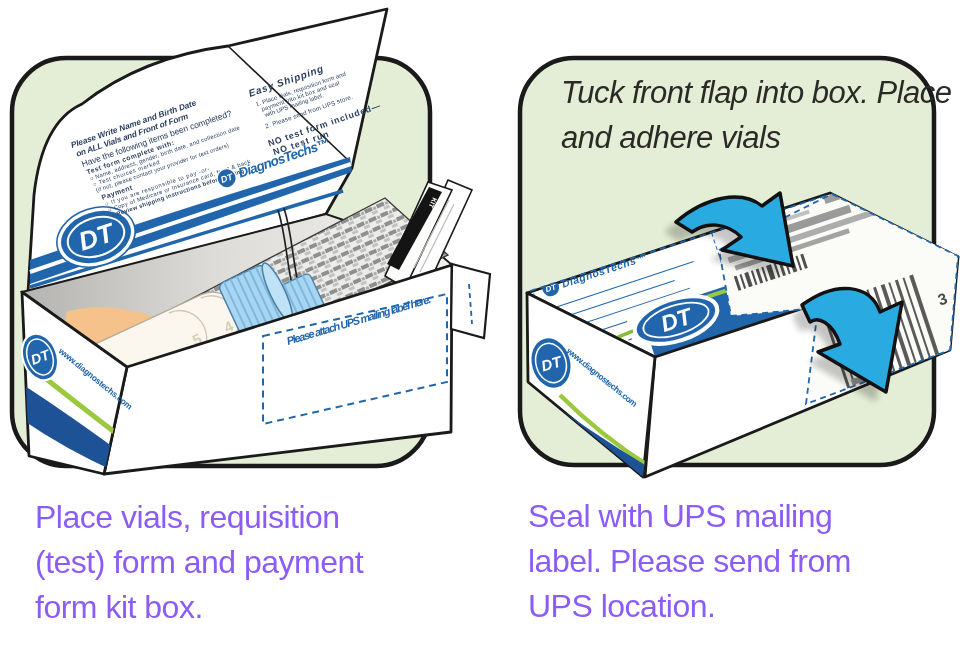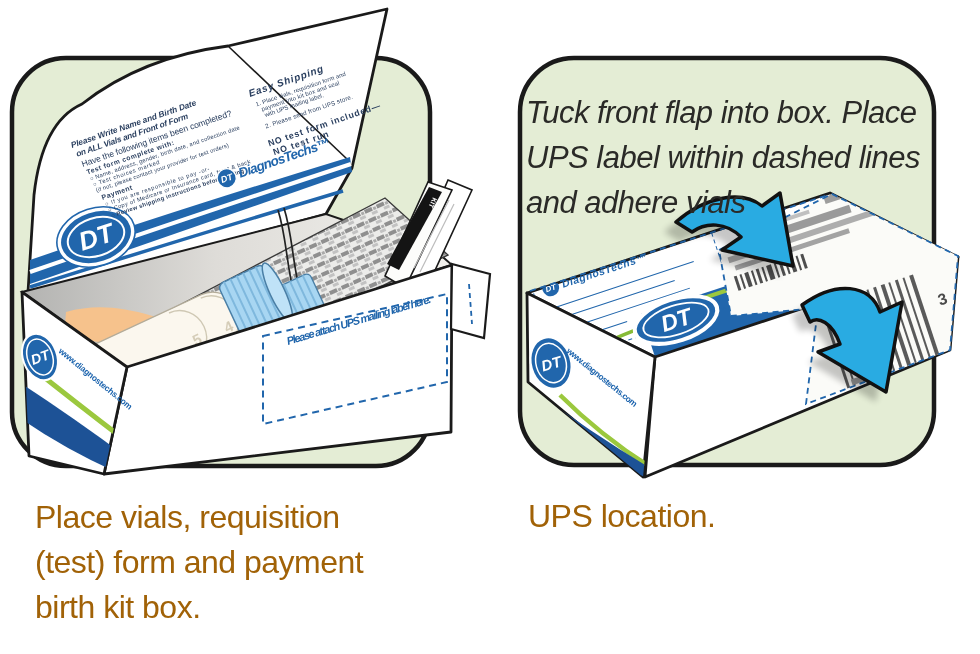--- a/index.html
+++ b/index.html
@@ -1,19 +1,19 @@
 <!DOCTYPE html>
 <html><head>
 <meta charset="utf-8">
 <style>
   html,body{margin:0;padding:0;background:#ffffff;}
   #stage{position:relative;width:980px;height:654px;background:#ffffff;overflow:hidden;
          font-family:"Liberation Sans",sans-serif;}
   #art{position:absolute;left:0;top:0;}
-  .textblock{position:absolute;color:#a16207;}
+  .textblock{position:absolute;color:#8b5cf6;}
   .caption{font-size:32px;line-height:45px;font-weight:400;letter-spacing:-0.5px;}
   .note{font-size:31px;line-height:45px;font-style:italic;letter-spacing:-0.5px;color:#2a2a27;}
   svg text{font-family:"Liberation Sans",sans-serif;}
 </style>
 </head>
 <body>
 
 <div id="stage">
 
 <svg id="art" width="980" height="654" viewBox="0 0 980 654">
@@ -257,28 +257,29 @@
 
     <g>
       <path d="M 676 222 C 706 196 742 190 762 206 L 780 193 L 793 266 L 722 250 L 741 237 C 726 222 706 222 692 232 Z" transform="translate(-12,10)" fill="#000000" opacity="0.22" filter="url(#soft)"></path>
       <path d="M 676 222 C 706 196 742 190 762 206 L 780 193 L 793 266 L 722 250 L 741 237 C 726 222 706 222 692 232 Z" fill="#29abe2" stroke="#111111" stroke-width="3.5" stroke-linejoin="round"></path>
       <path d="M 802 305 C 836 280 870 284 880 312 L 902 302 L 886 392 L 818 352 L 840 344 C 832 322 818 316 810 322 Z" transform="translate(-10,10)" fill="#000000" opacity="0.22" filter="url(#soft)"></path>
       <path d="M 802 305 C 836 280 870 284 880 312 L 902 302 L 886 392 L 818 352 L 840 344 C 832 322 818 316 810 322 Z" fill="#29abe2" stroke="#111111" stroke-width="3.5" stroke-linejoin="round"></path>
     </g>
   </g>
 </svg>
 
-  <div class="textblock note" style="left:526px;top:70px;width:410px;margin-top:20px;">
+  <div class="textblock note" style="left:561px;top:70px;width:410px;">
     <div>Tuck front flap into box. Place</div>
-    <div>UPS label within dashed lines</div>
     <div>and adhere vials</div>
   </div>
 
   <div class="textblock caption" style="left:35px;top:495px;width:420px;">
     <div>Place vials, requisition</div>
     <div>(test) form and payment</div>
-    <div>birth kit box.</div>
+    <div>form kit box.</div>
   </div>
   <div class="textblock caption" style="left:528px;top:494px;width:430px;">
+    <div>Seal with UPS mailing</div>
+    <div>label. Please send from</div>
     <div>UPS location.</div>
   </div>
 
 </div>
 
 </body></html>

